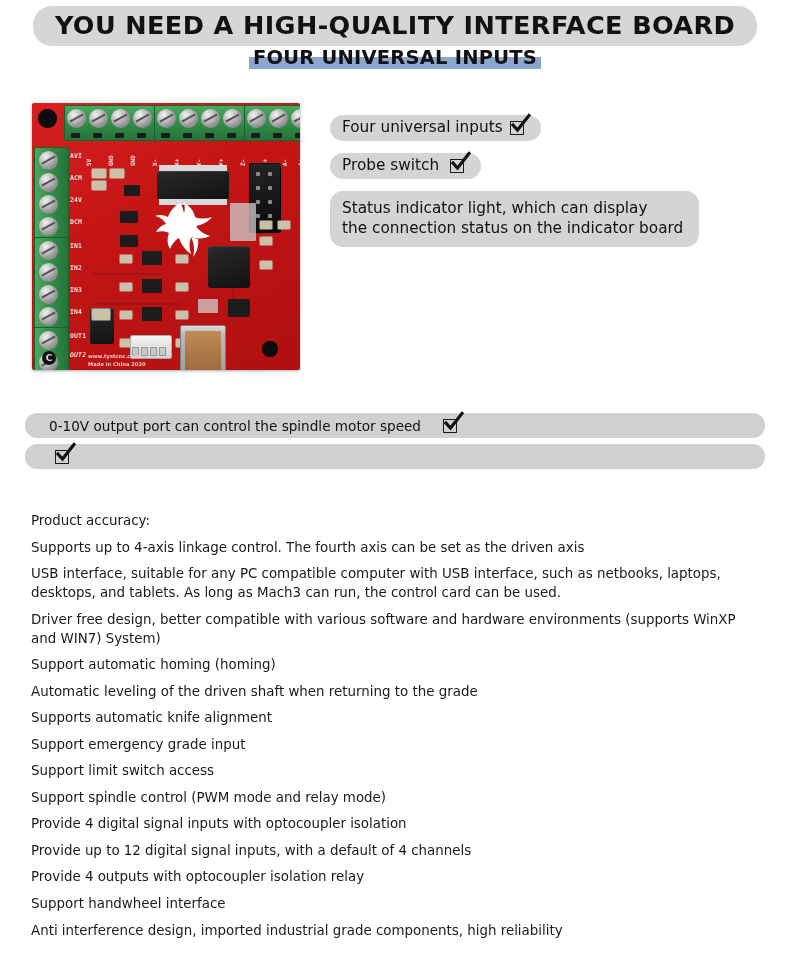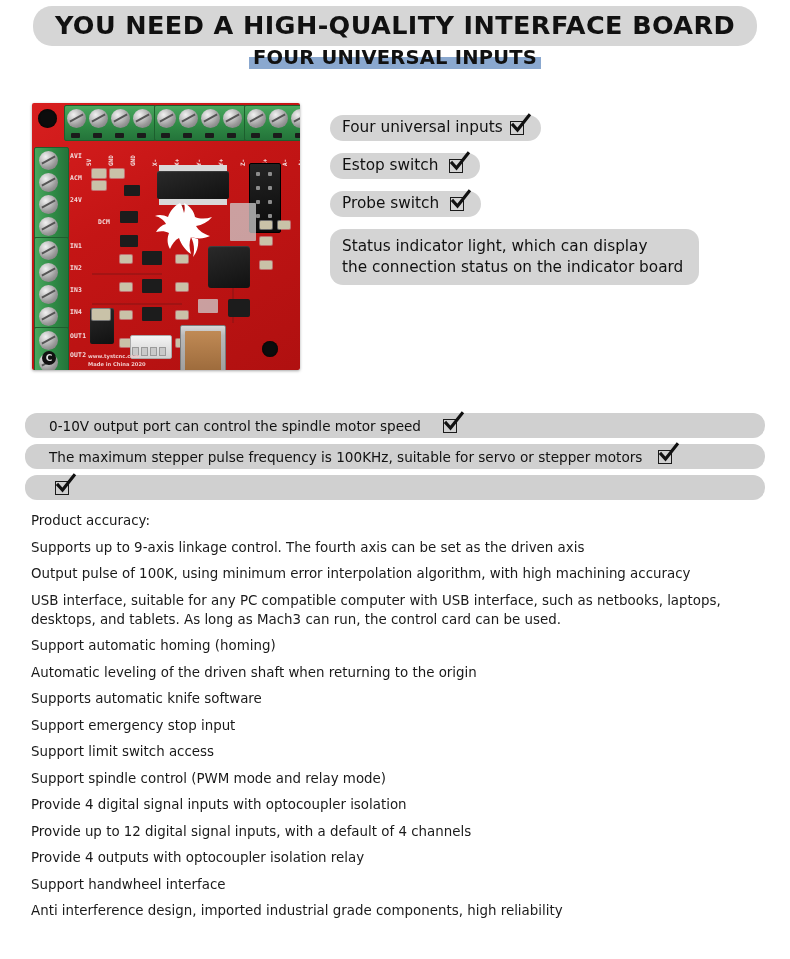--- a/index.html
+++ b/index.html
@@ -224,27 +224,27 @@
           <div class="scr"></div>
       </div>
       <div class="term-v" style="left:2px;top:224px;height:44px;">
         <div class="scr"></div>
           <div class="scr"></div>
       </div>
 
       <div class="silk-l" style="left:38px;top:49px;">AVI</div>
       <div class="silk-l" style="left:38px;top:71px;">ACM</div>
       <div class="silk-l" style="left:38px;top:93px;">24V</div>
-      <div class="silk-l" style="left:38px;top:115px;padding-left:28px;">DCM</div>
+      <div class="silk-l" style="left:38px;top:115px;">DCM</div>
       <div class="silk-l" style="left:38px;top:139px;">IN1</div>
       <div class="silk-l" style="left:38px;top:161px;">IN2</div>
       <div class="silk-l" style="left:38px;top:183px;">IN3</div>
       <div class="silk-l" style="left:38px;top:205px;">IN4</div>
       <div class="silk-l" style="left:38px;top:229px;">OUT1</div>
-      <div class="silk-l" style="left:38px;top:248px;">OUT2</div>
+      <div class="silk-l" style="left:38px;top:248px;font-style:italic;">OUT2</div>
 
       <div class="trace" style="left:60px;top:170px;width:70px;height:2px;"></div>
       <div class="trace" style="left:60px;top:200px;width:90px;height:2px;"></div>
       <div class="trace" style="left:150px;top:80px;width:2px;height:60px;"></div>
       <div class="trace" style="left:200px;top:150px;width:2px;height:70px;"></div>
 
       <div class="ic" style="left:125px;top:68px;width:72px;height:28px;"></div>
       <div class="ic-legs" style="left:127px;top:62px;width:68px;height:6px;"></div>
       <div class="ic-legs" style="left:127px;top:96px;width:68px;height:6px;"></div>
 
@@ -328,31 +328,20 @@
         <span class="cbx">
           <span class="box"></span>
           <svg viewBox="0 0 21 21">
               <path d="M3 10 L7.5 15 L19 0.5" stroke="#111" stroke-width="3.1" fill="none" stroke-linecap="square"></path>
             </svg>
         </span>
       </span>
     </div>
 
 
-    <div class="pill-row">
-      <span class="pill">
-        <span class="ptxt">Estop switch</span>
-        <span class="cbx" style="margin-left:4px;">
-          <span class="box"></span>
-          <svg viewBox="0 0 21 21">
-              <path d="M3 10 L7.5 15 L19 0.5" stroke="#111" stroke-width="3.1" fill="none" stroke-linecap="square"></path>
-            </svg>
-        </span>
-      </span>
-    </div>
 
     <div class="pill-row">
       <span class="pill">
         <span class="ptxt">Probe switch</span>
         <span class="cbx" style="margin-left:4px;">
           <span class="box"></span>
           <svg viewBox="0 0 21 21">
               <path d="M3 10 L7.5 15 L19 0.5" stroke="#111" stroke-width="3.1" fill="none" stroke-linecap="square"></path>
             </svg>
         </span>
@@ -375,47 +364,38 @@
     <div class="banner">
       <span>0-10V output port can control the spindle motor speed</span>
       <span class="cbx" style="margin-left:12px;">
         <span class="box"></span>
         <svg viewBox="0 0 21 21">
             <path d="M3 10 L7.5 15 L19 0.5" stroke="#111" stroke-width="3.1" fill="none" stroke-linecap="square"></path>
           </svg>
       </span>
     </div>
     <div class="banner">
-      <span>The maximum stepper pulse frequency is 100KHz, suitable for servo or stepper motors</span>
       <span class="cbx" style="margin-left:6px;">
         <span class="box"></span>
         <svg viewBox="0 0 21 21">
             <path d="M3 10 L7.5 15 L19 0.5" stroke="#111" stroke-width="3.1" fill="none" stroke-linecap="square"></path>
           </svg>
       </span>
     </div>
-    <div class="banner">
-      <span class="cbx" style="margin-left:6px;">
-        <span class="box"></span>
-        <svg viewBox="0 0 21 21">
-            <path d="M3 10 L7.5 15 L19 0.5" stroke="#111" stroke-width="3.1" fill="none" stroke-linecap="square"></path>
-          </svg>
-      </span>
-    </div>
   </div>
 
   <div class="body-copy">
     <p>Product accuracy:</p>
-    <p>Supports up to 9-axis linkage control. The fourth axis can be set as the driven axis</p>
-    <p>Output pulse of 100K, using minimum error interpolation algorithm, with high machining accuracy</p>
+    <p>Supports up to 4-axis linkage control. The fourth axis can be set as the driven axis</p>
     <p>USB interface, suitable for any PC compatible computer with USB interface, such as netbooks, laptops, desktops, and tablets. As long as Mach3 can run, the control card can be used.</p>
+    <p>Driver free design, better compatible with various software and hardware environments (supports WinXP and WIN7) System)</p>
     <p>Support automatic homing (homing)</p>
-    <p>Automatic leveling of the driven shaft when returning to the origin</p>
-    <p>Supports automatic knife software</p>
-    <p>Support emergency stop input</p>
+    <p>Automatic leveling of the driven shaft when returning to the grade</p>
+    <p>Supports automatic knife alignment</p>
+    <p>Support emergency grade input</p>
     <p>Support limit switch access</p>
     <p>Support spindle control (PWM mode and relay mode)</p>
     <p>Provide 4 digital signal inputs with optocoupler isolation</p>
     <p>Provide up to 12 digital signal inputs, with a default of 4 channels</p>
     <p>Provide 4 outputs with optocoupler isolation relay</p>
     <p>Support handwheel interface</p>
     <p>Anti interference design, imported industrial grade components, high reliability</p>
   </div>
 
 </div>

